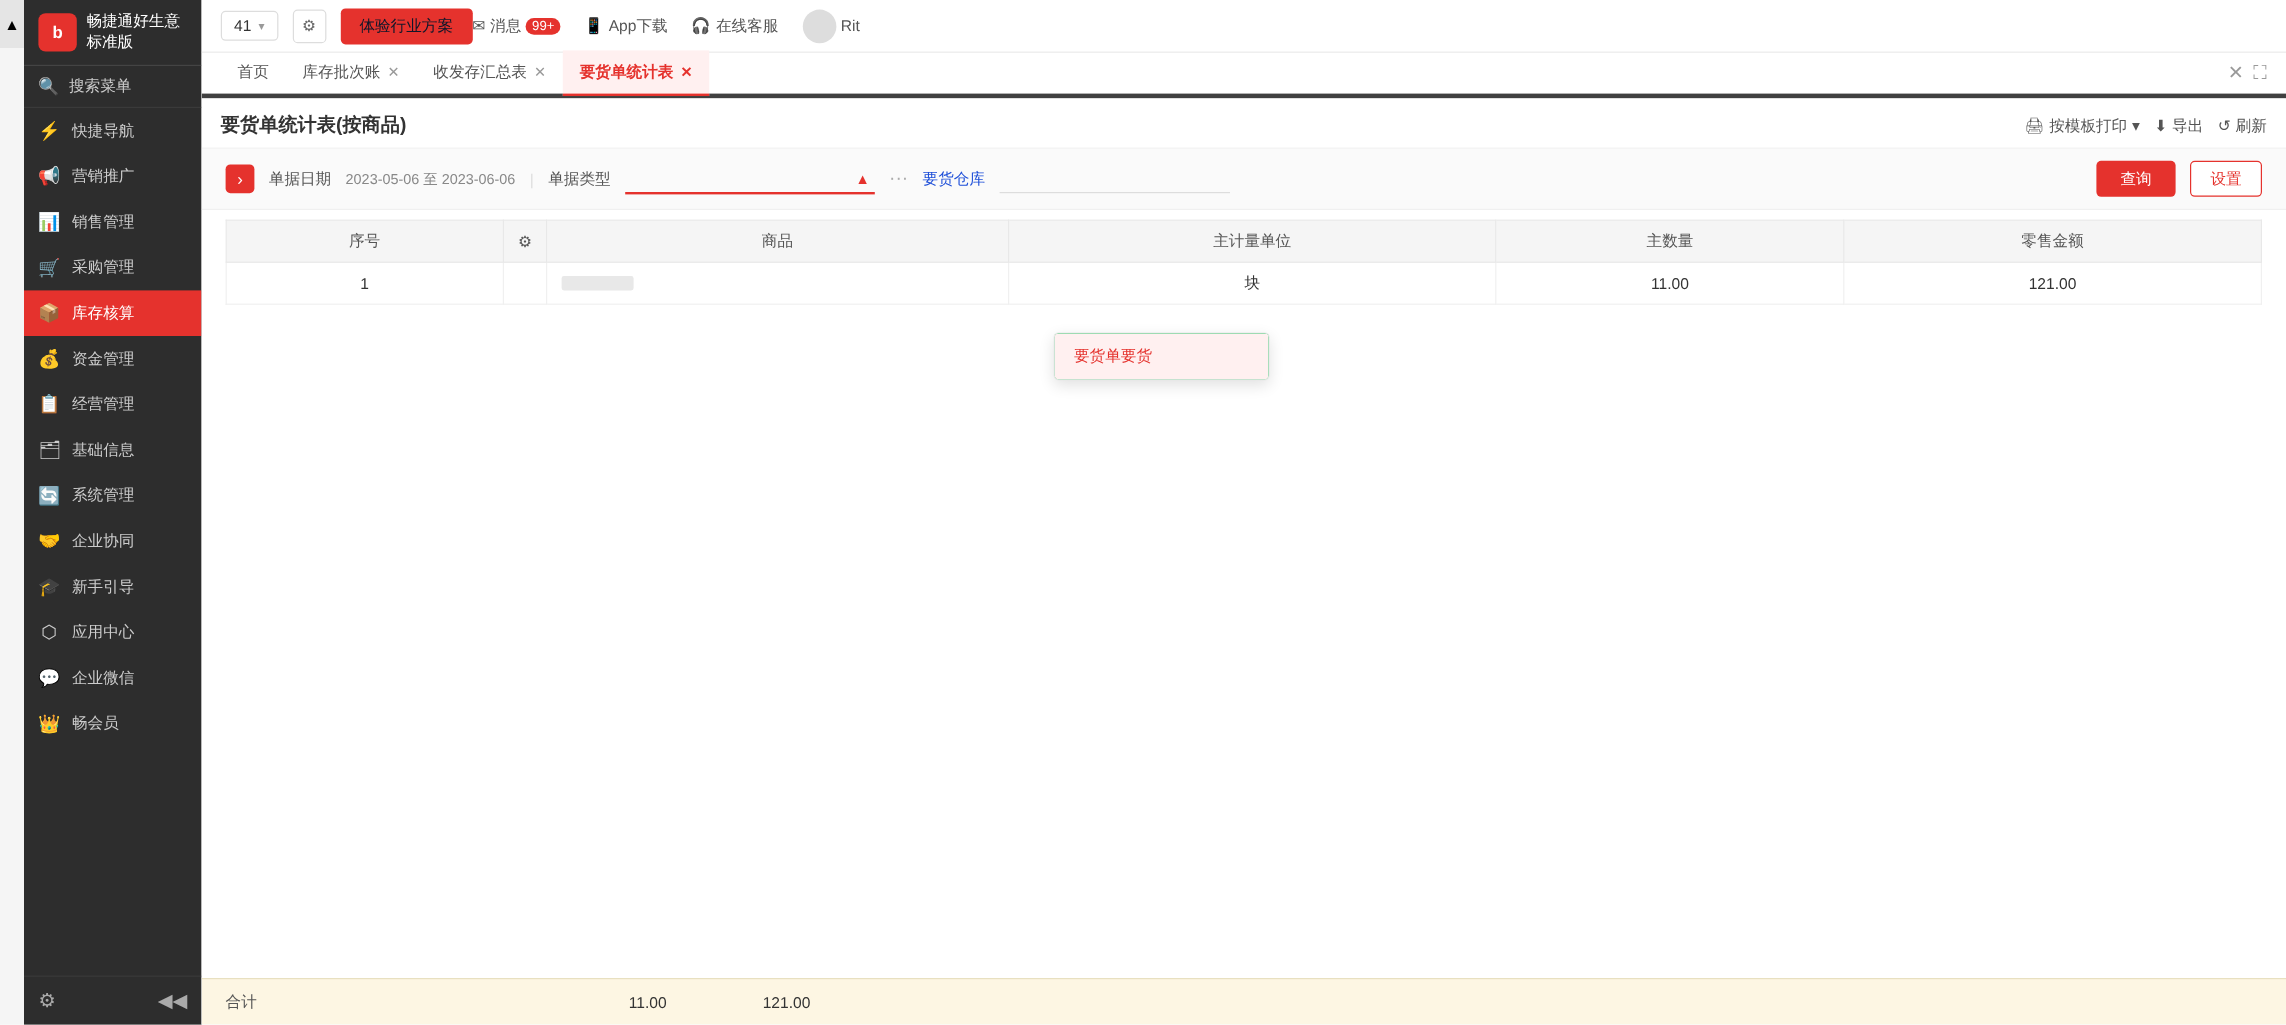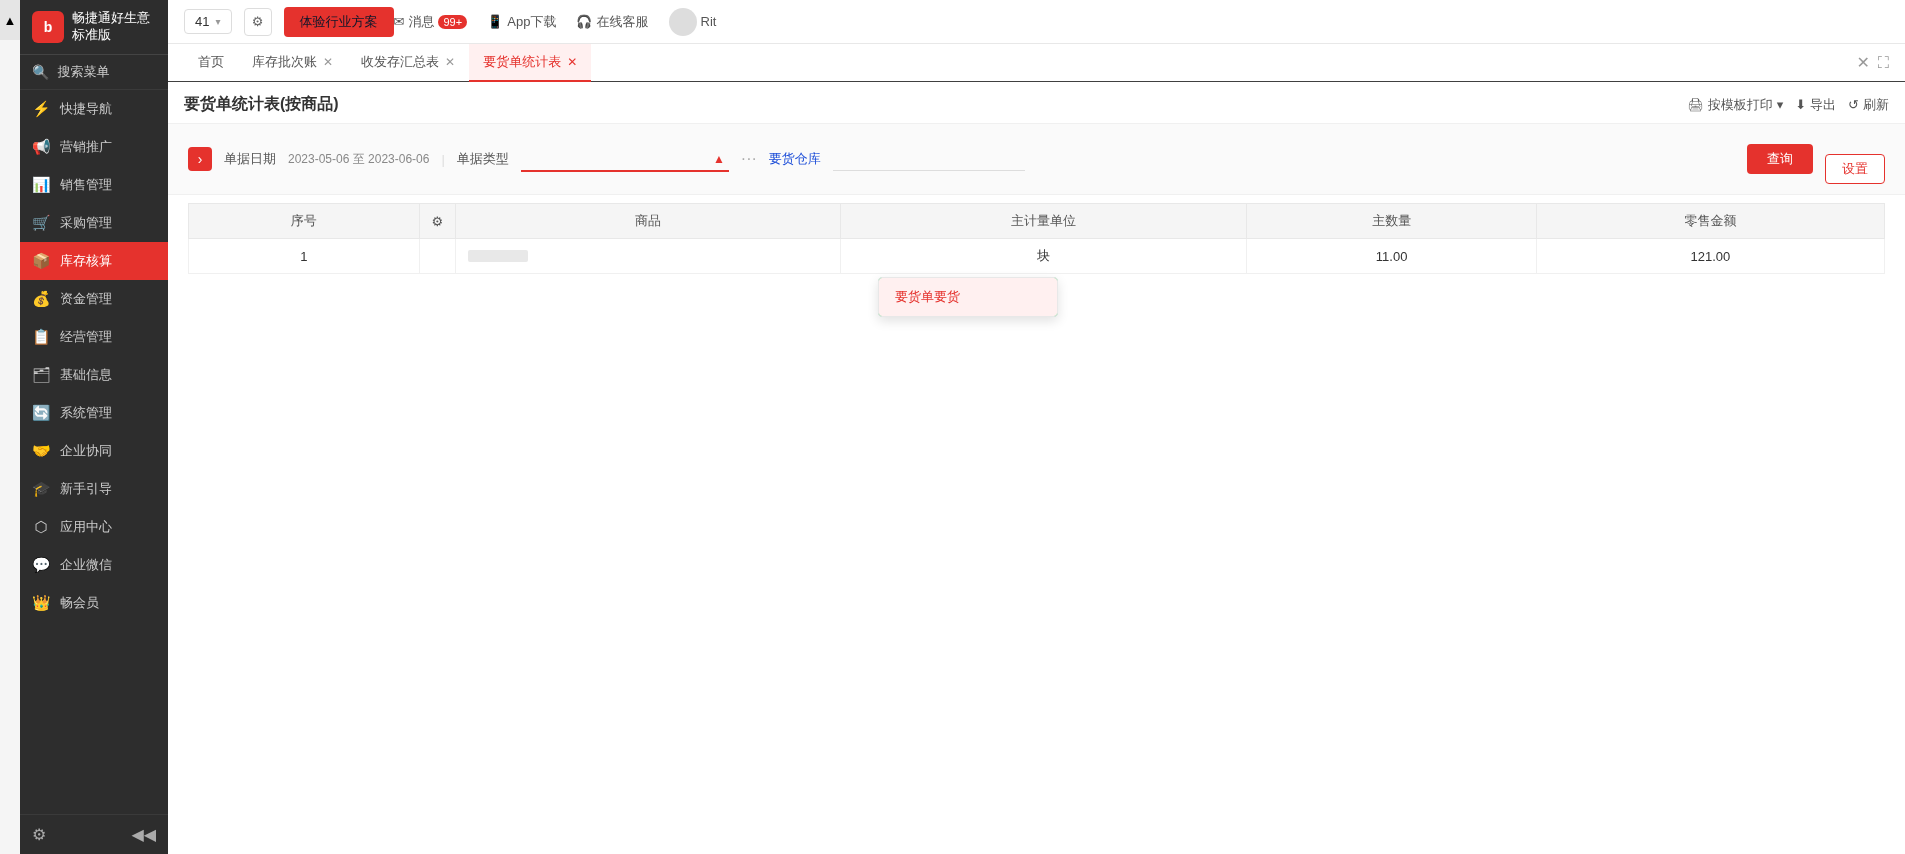--- a/index.html
+++ b/index.html
@@ -125,42 +125,42 @@
     }
     .avatar {
       width: 28px; height: 28px;
       background: #ddd;
       border-radius: 50%;
     }
 
     
     .tab-bar {
       background: #fff;
-      border-bottom: 1px solid #404040;
+      border-bottom: 4px solid #404040;
       display: flex;
       align-items: center;
       padding: 0 16px;
       height: 38px;
       flex-shrink: 0;
     }
     .tab-item {
       display: flex; align-items: center;
       padding: 0 14px;
       height: 38px;
       cursor: pointer;
       color: #555;
       font-size: 13px;
       border-bottom: 2px solid transparent;
       white-space: nowrap;
     }
     .tab-item.active {
       color: #e5322d;
       background: #fff0f0;
       border-bottom: 2px solid #e5322d;
-      font-weight: 400;
+      font-weight: 700;
     }
     .tab-item .close-icon {
       margin-left: 6px;
       font-size: 12px;
       color: #999;
     }
     .tab-item.active .close-icon { color: #e5322d; }
     .tab-controls { margin-left: auto; display: flex; align-items: center; gap: 8px; }
     .tab-ctrl-btn { cursor: pointer; color: #999; font-size: 16px; }
 
@@ -276,21 +276,20 @@
       margin-left: auto;
     }
     .settings-btn {
       border: 1px solid #e5322d;
       color: #e5322d;
       border-radius: 4px;
       padding: 5px 16px;
       cursor: pointer;
       font-size: 13px;
       background: #fff;
-      margin-top: 20px;
     }
 
     
     .dropdown-overlay {
       position: absolute;
       z-index: 100;
     }
     .dropdown-menu {
       background: #22c55e;
       border: 1px solid #e8e8e8;
@@ -566,15 +565,24 @@
     </div>
 
     <div class="dropdown-overlay" style="top: 195px; left: 710px;">
       <div class="dropdown-menu">
         <div class="dropdown-item active">
           <span>要货单要货</span>
         </div>
       </div>
     </div>
 
+    <div style="position: absolute; bottom: 0; left: 0; right: 0;">
+      <div class="table-footer">
+        <span class="footer-label">合计</span>
+        <span class="footer-space"></span>
+        <span class="footer-total">11.00</span>
+        <span style="width:80px;"></span>
+        <span class="footer-total">121.00</span>
+      </div>
+    </div>
 
   </div>
 </div>
 
 </body></html>

